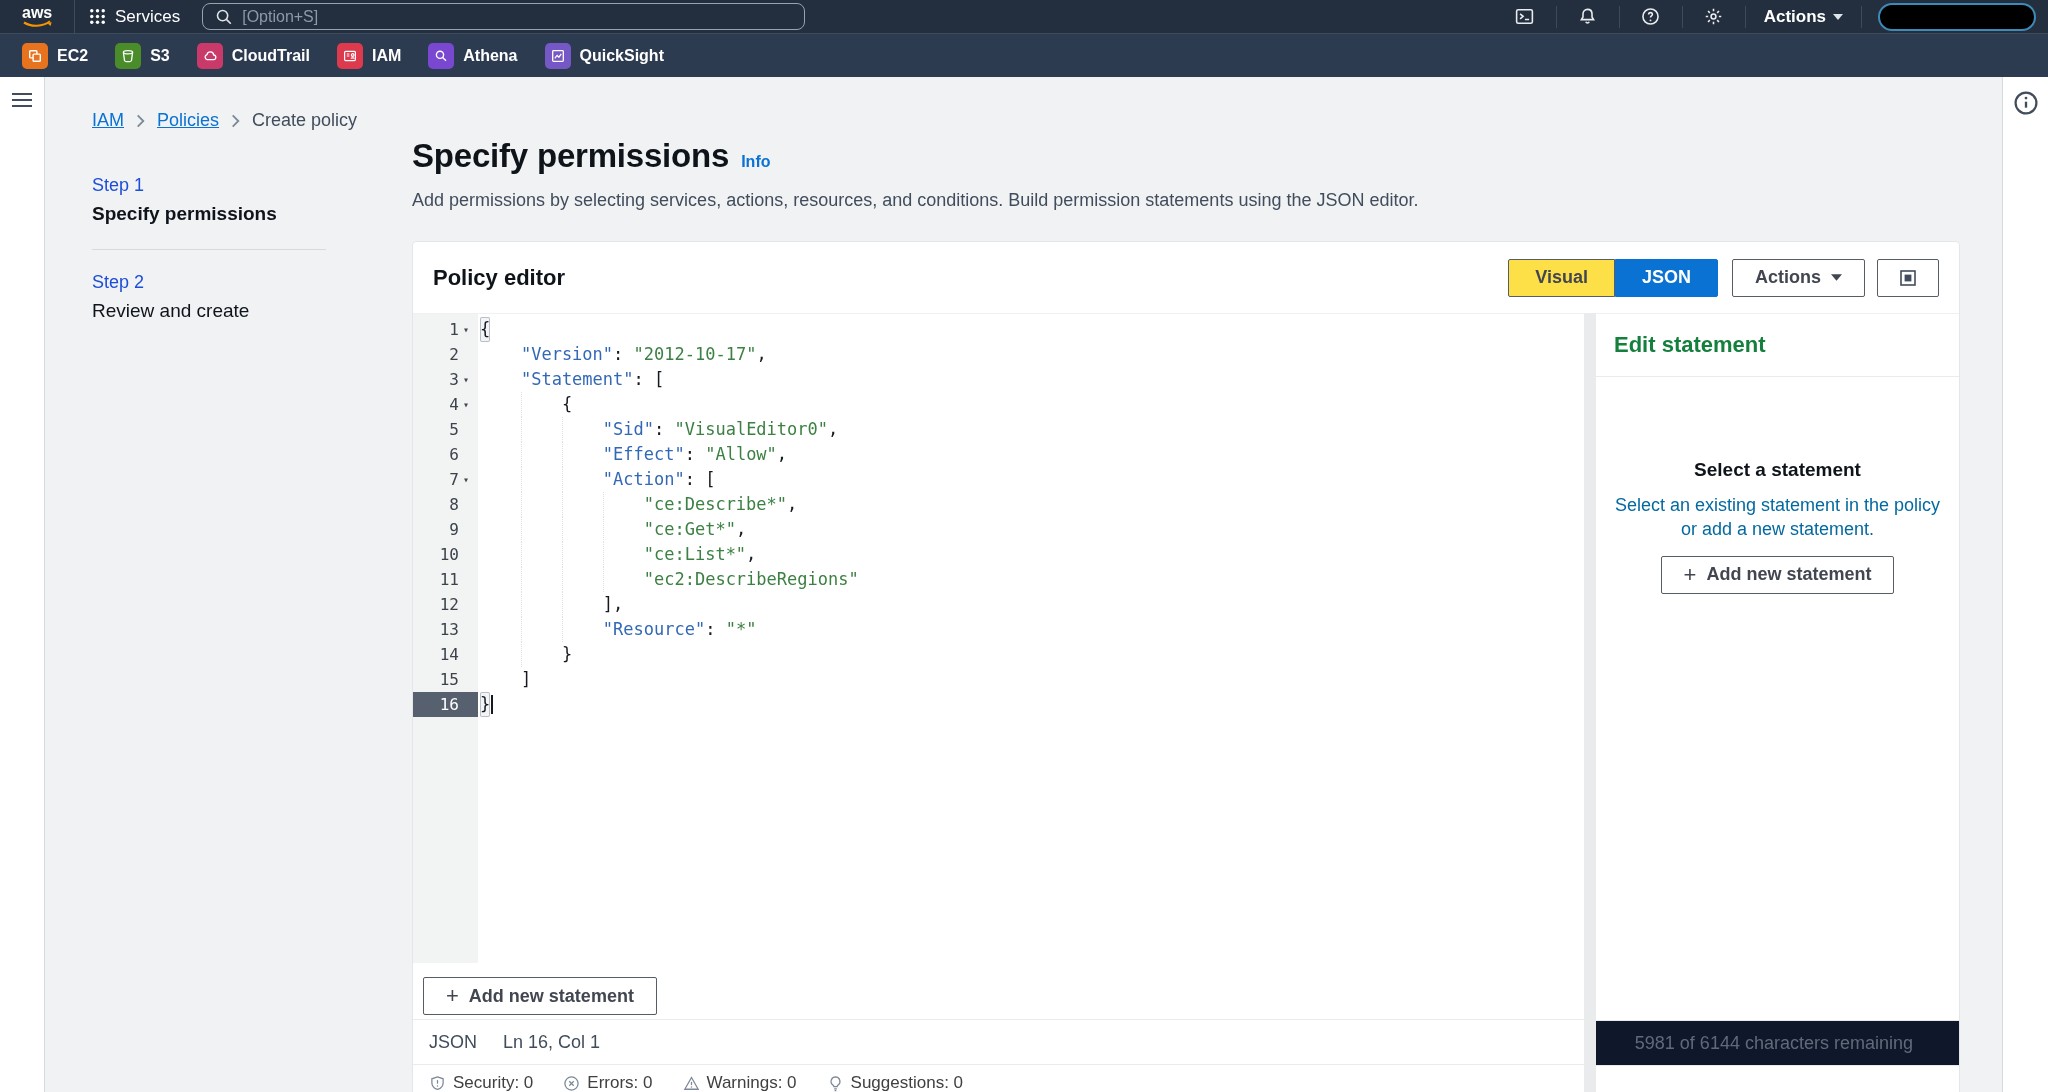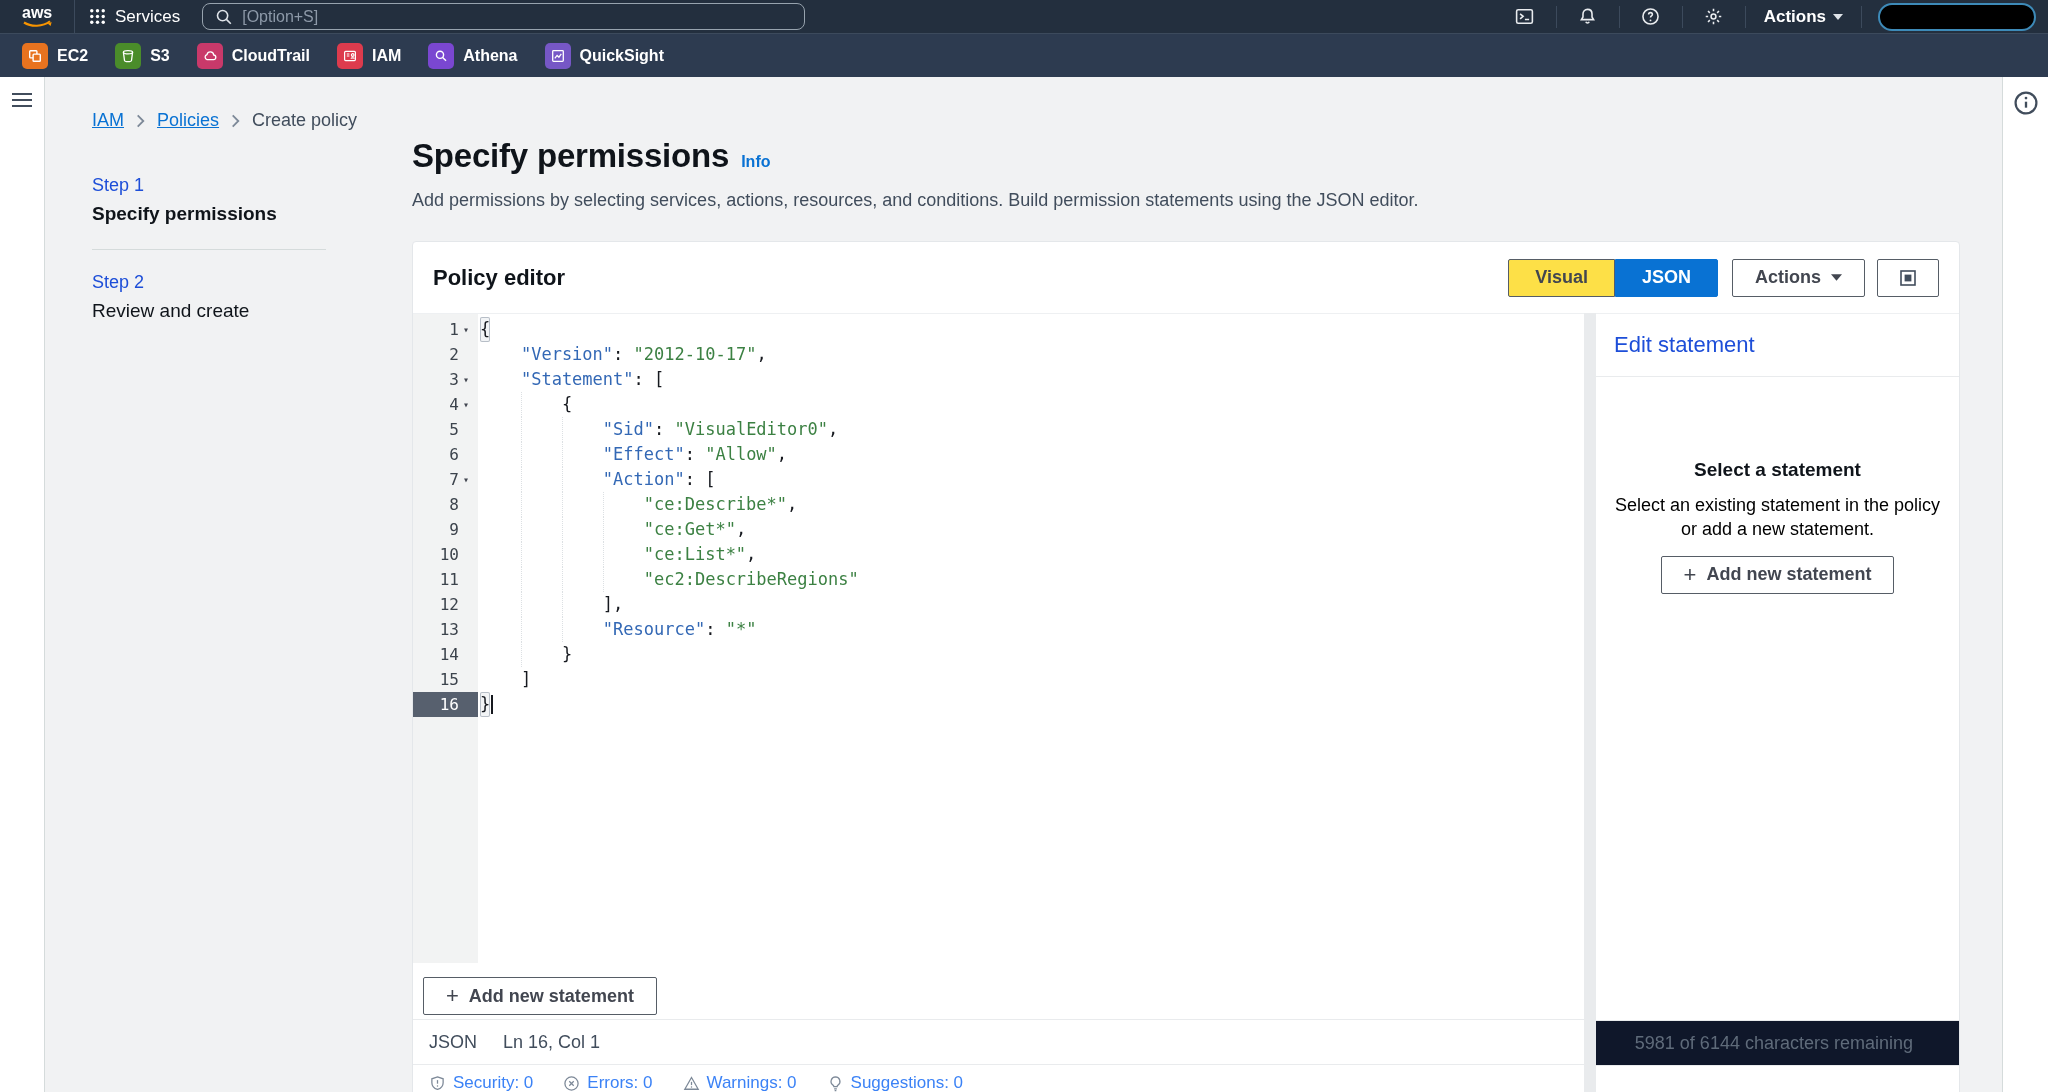--- a/index.html
+++ b/index.html
@@ -87,28 +87,28 @@
   .ind:not(:first-child) { border-left:1px dotted #dce0e3; }
   .tok-k { color:#3368b5; }
   .tok-s { color:#3c8143; }
   .tok-p { color:#16191f; }
   .tok-hl { box-shadow:inset 0 0 0 1px #b7bec7; background:#f2f4f6; border-radius:2px; }
   .caret { display:inline-block; width:2px; height:19px; background:#16191f; margin-left:1px; vertical-align:middle; }
 
   .stmt-btn-row { height:56px; padding:14px 0 0 10px; }
   .editor-footer { height:46px; border-top:1px solid #e9ebed; border-bottom:1px solid #e9ebed; display:flex; align-items:center; padding-left:16px; gap:26px; font-size:18px; color:#414d5c; }
   .status-row { display:flex; gap:30px; padding:8px 0 0 16px; }
-  .status-item { display:flex; align-items:center; gap:7px; color:#3b82f6; font-size:17px; }
+  .status-item { display:flex; align-items:center; gap:7px; color:#404040; font-size:17px; }
 
   
   .rp-header { height:63px; padding:18px 18px 0; border-bottom:1px solid #e9ebed; }
-  .rp-title { font-size:22px; font-weight:normal; color:#1d4ed8; }
+  .rp-title { font-size:22px; font-weight:bold; color:#15803d; }
   .rp-empty { margin-top:82px; text-align:center; padding:0 10px; }
   .rp-empty-title { font-size:19px; font-weight:bold; color:#0f141a; }
-  .rp-empty-body { max-width:345px; margin:12px auto 0; font-size:18px; line-height:1.35; color:#000000; }
+  .rp-empty-body { max-width:345px; margin:12px auto 0; font-size:18px; line-height:1.35; color:#0369a1; }
   .rp-empty .btn { margin-top:14px; }
   .rp-strip { position:absolute; top:706px; left:0; right:0; height:46px; background:#0f172a; border-top:1px solid #e9ebed; border-bottom:1px solid #e9ebed; display:flex; align-items:center; justify-content:flex-end; padding-right:46px; font-size:18px; color:#5f6b7a; }
 
   svg { display:block; }
 </style>
 </head>
 <body>
 
 <div class="screen">
 

